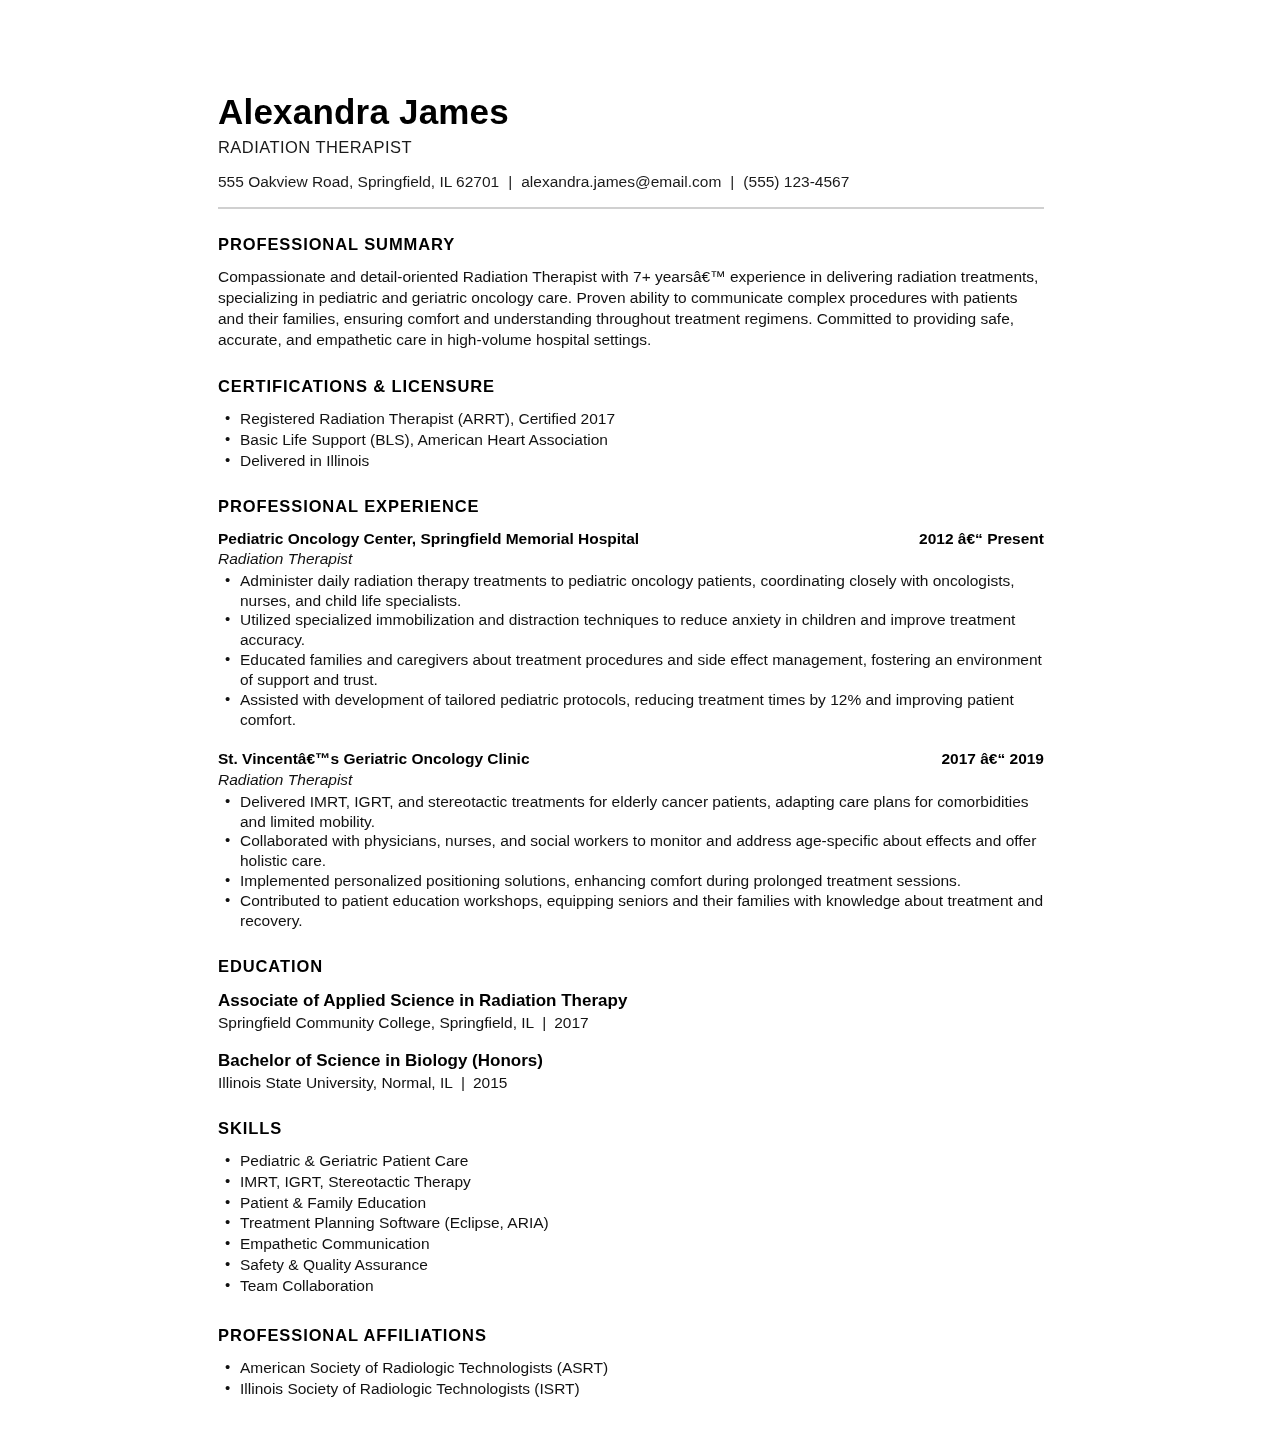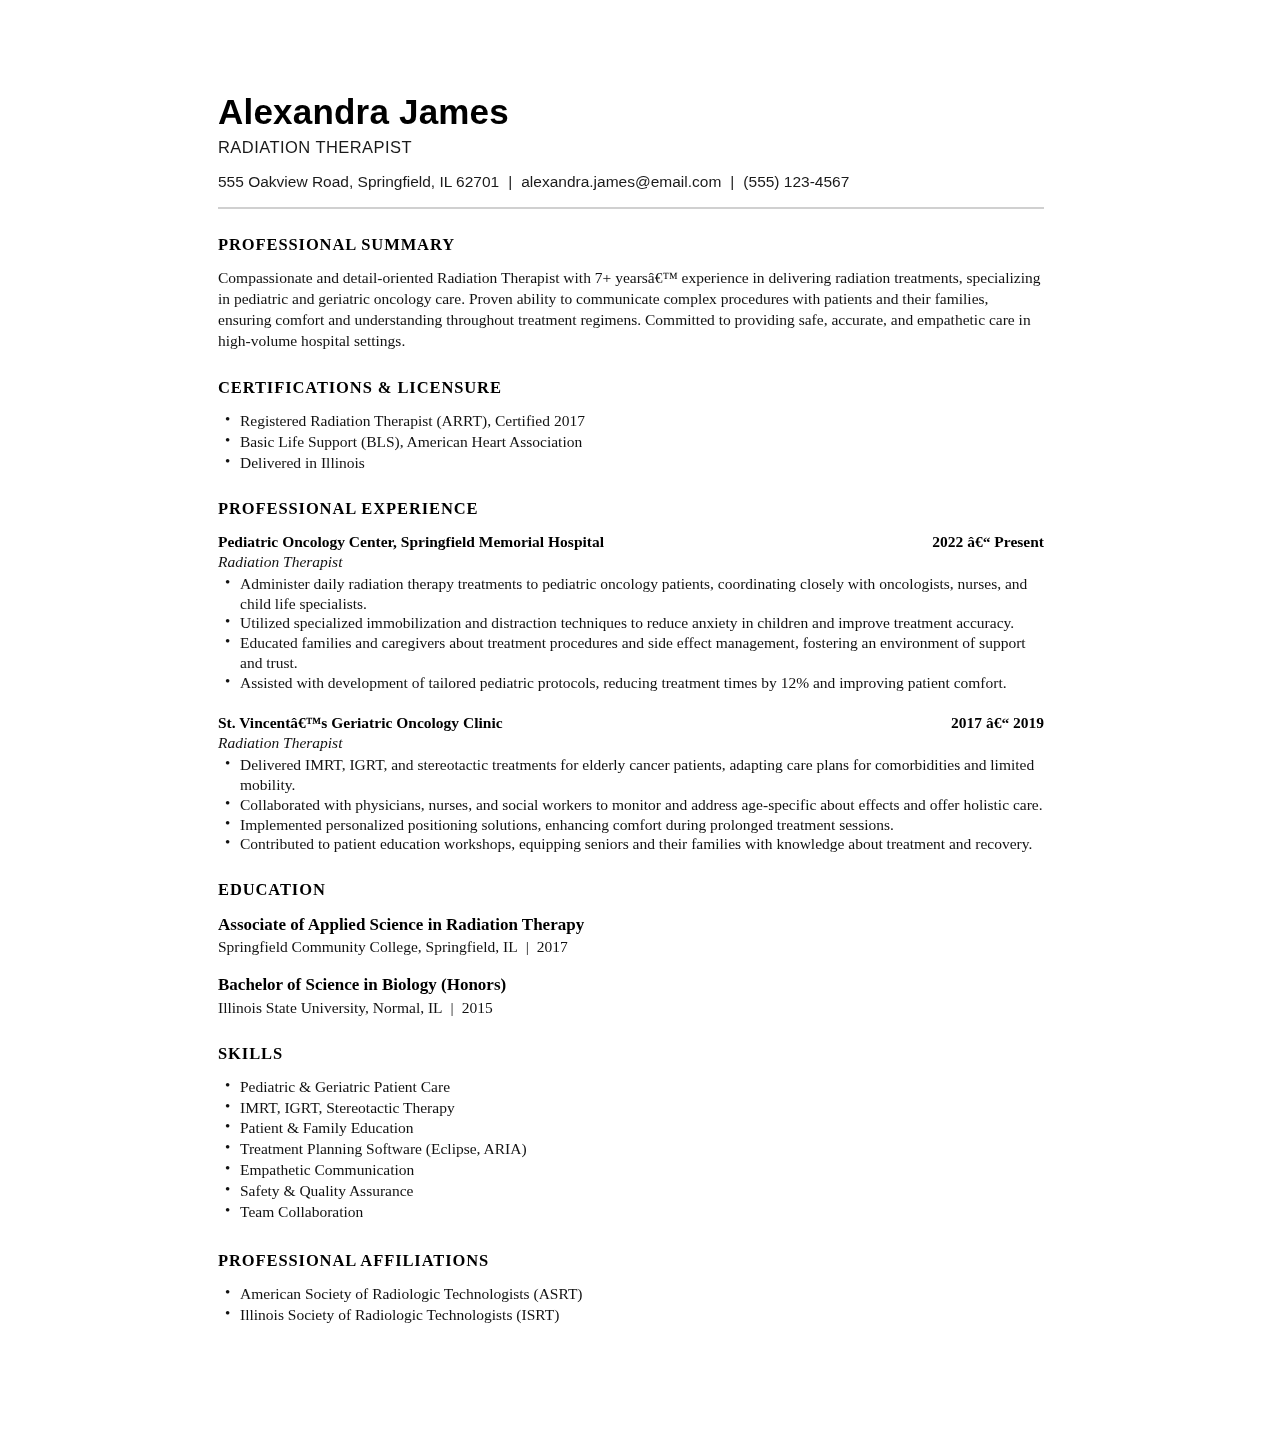--- a/index.html
+++ b/index.html
@@ -65,21 +65,20 @@
     height: 0;
     border: 0;
     border-top: 2px solid #d0d0d0;
     margin: 0 0 26px 0;
     width: 100%;
   }
 
   
   .section {
     margin: 0 0 26px 0;
-    font-family: Liberation Serif, serif;
   }
   .section-title {
     font-size: 16.5px;
     font-weight: bold;
     letter-spacing: 0.9px;
     margin: 0 0 13px 0;
     color: #000;
     text-transform: uppercase;
   }
 
@@ -205,21 +204,21 @@
         <li>Delivered in Illinois</li>
       </ul>
     </div>
 
     <div class="section">
       <div class="section-title">PROFESSIONAL EXPERIENCE</div>
 
       <div class="job">
         <div class="job-head">
           <span class="job-org">Pediatric Oncology Center, Springfield Memorial Hospital</span>
-          <span class="job-dates">2022 â€“ Present</span>
+          <span class="job-dates">2012 â€“ Present</span>
         </div>
         <div class="job-role">Radiation Therapist</div>
         <ul class="bullets">
           <li>Administer daily radiation therapy treatments to pediatric oncology patients, coordinating closely with oncologists, nurses, and child life specialists.</li>
           <li>Utilized specialized immobilization and distraction techniques to reduce anxiety in children and improve treatment accuracy.</li>
           <li>Educated families and caregivers about treatment procedures and side effect management, fostering an environment of support and trust.</li>
           <li>Assisted with development of tailored pediatric protocols, reducing treatment times by 12% and improving patient comfort.</li>
         </ul>
       </div>
 

